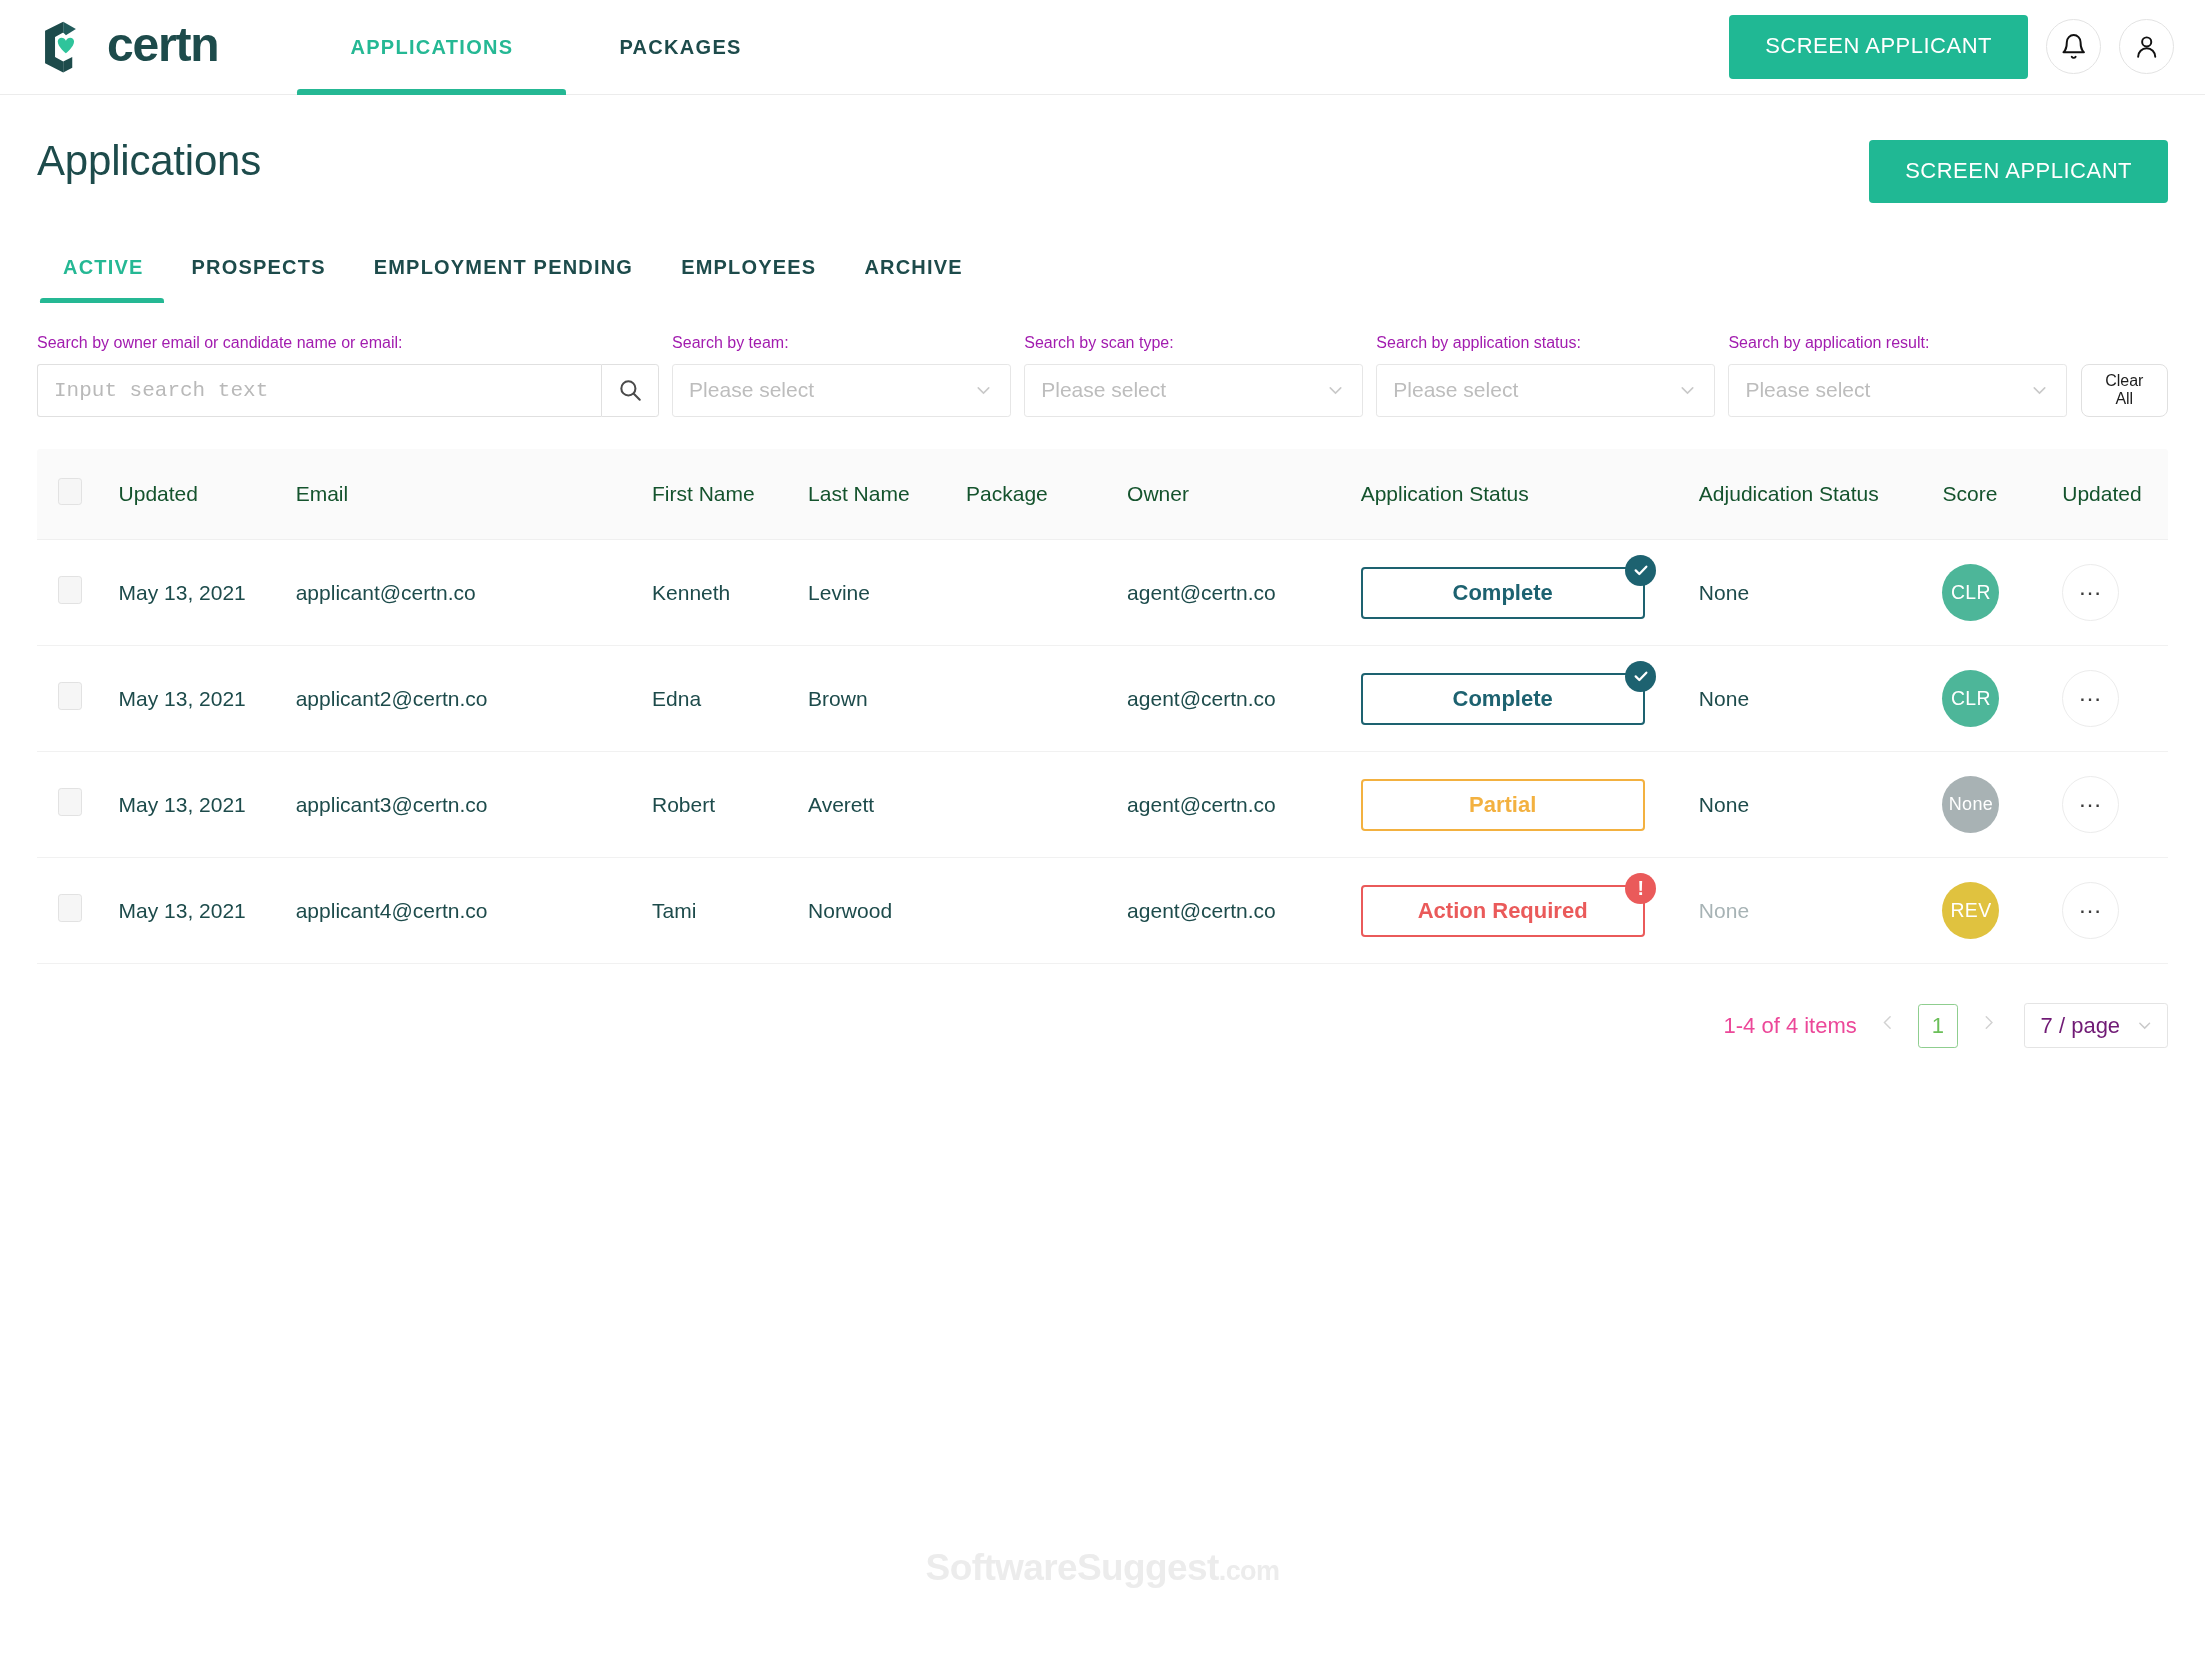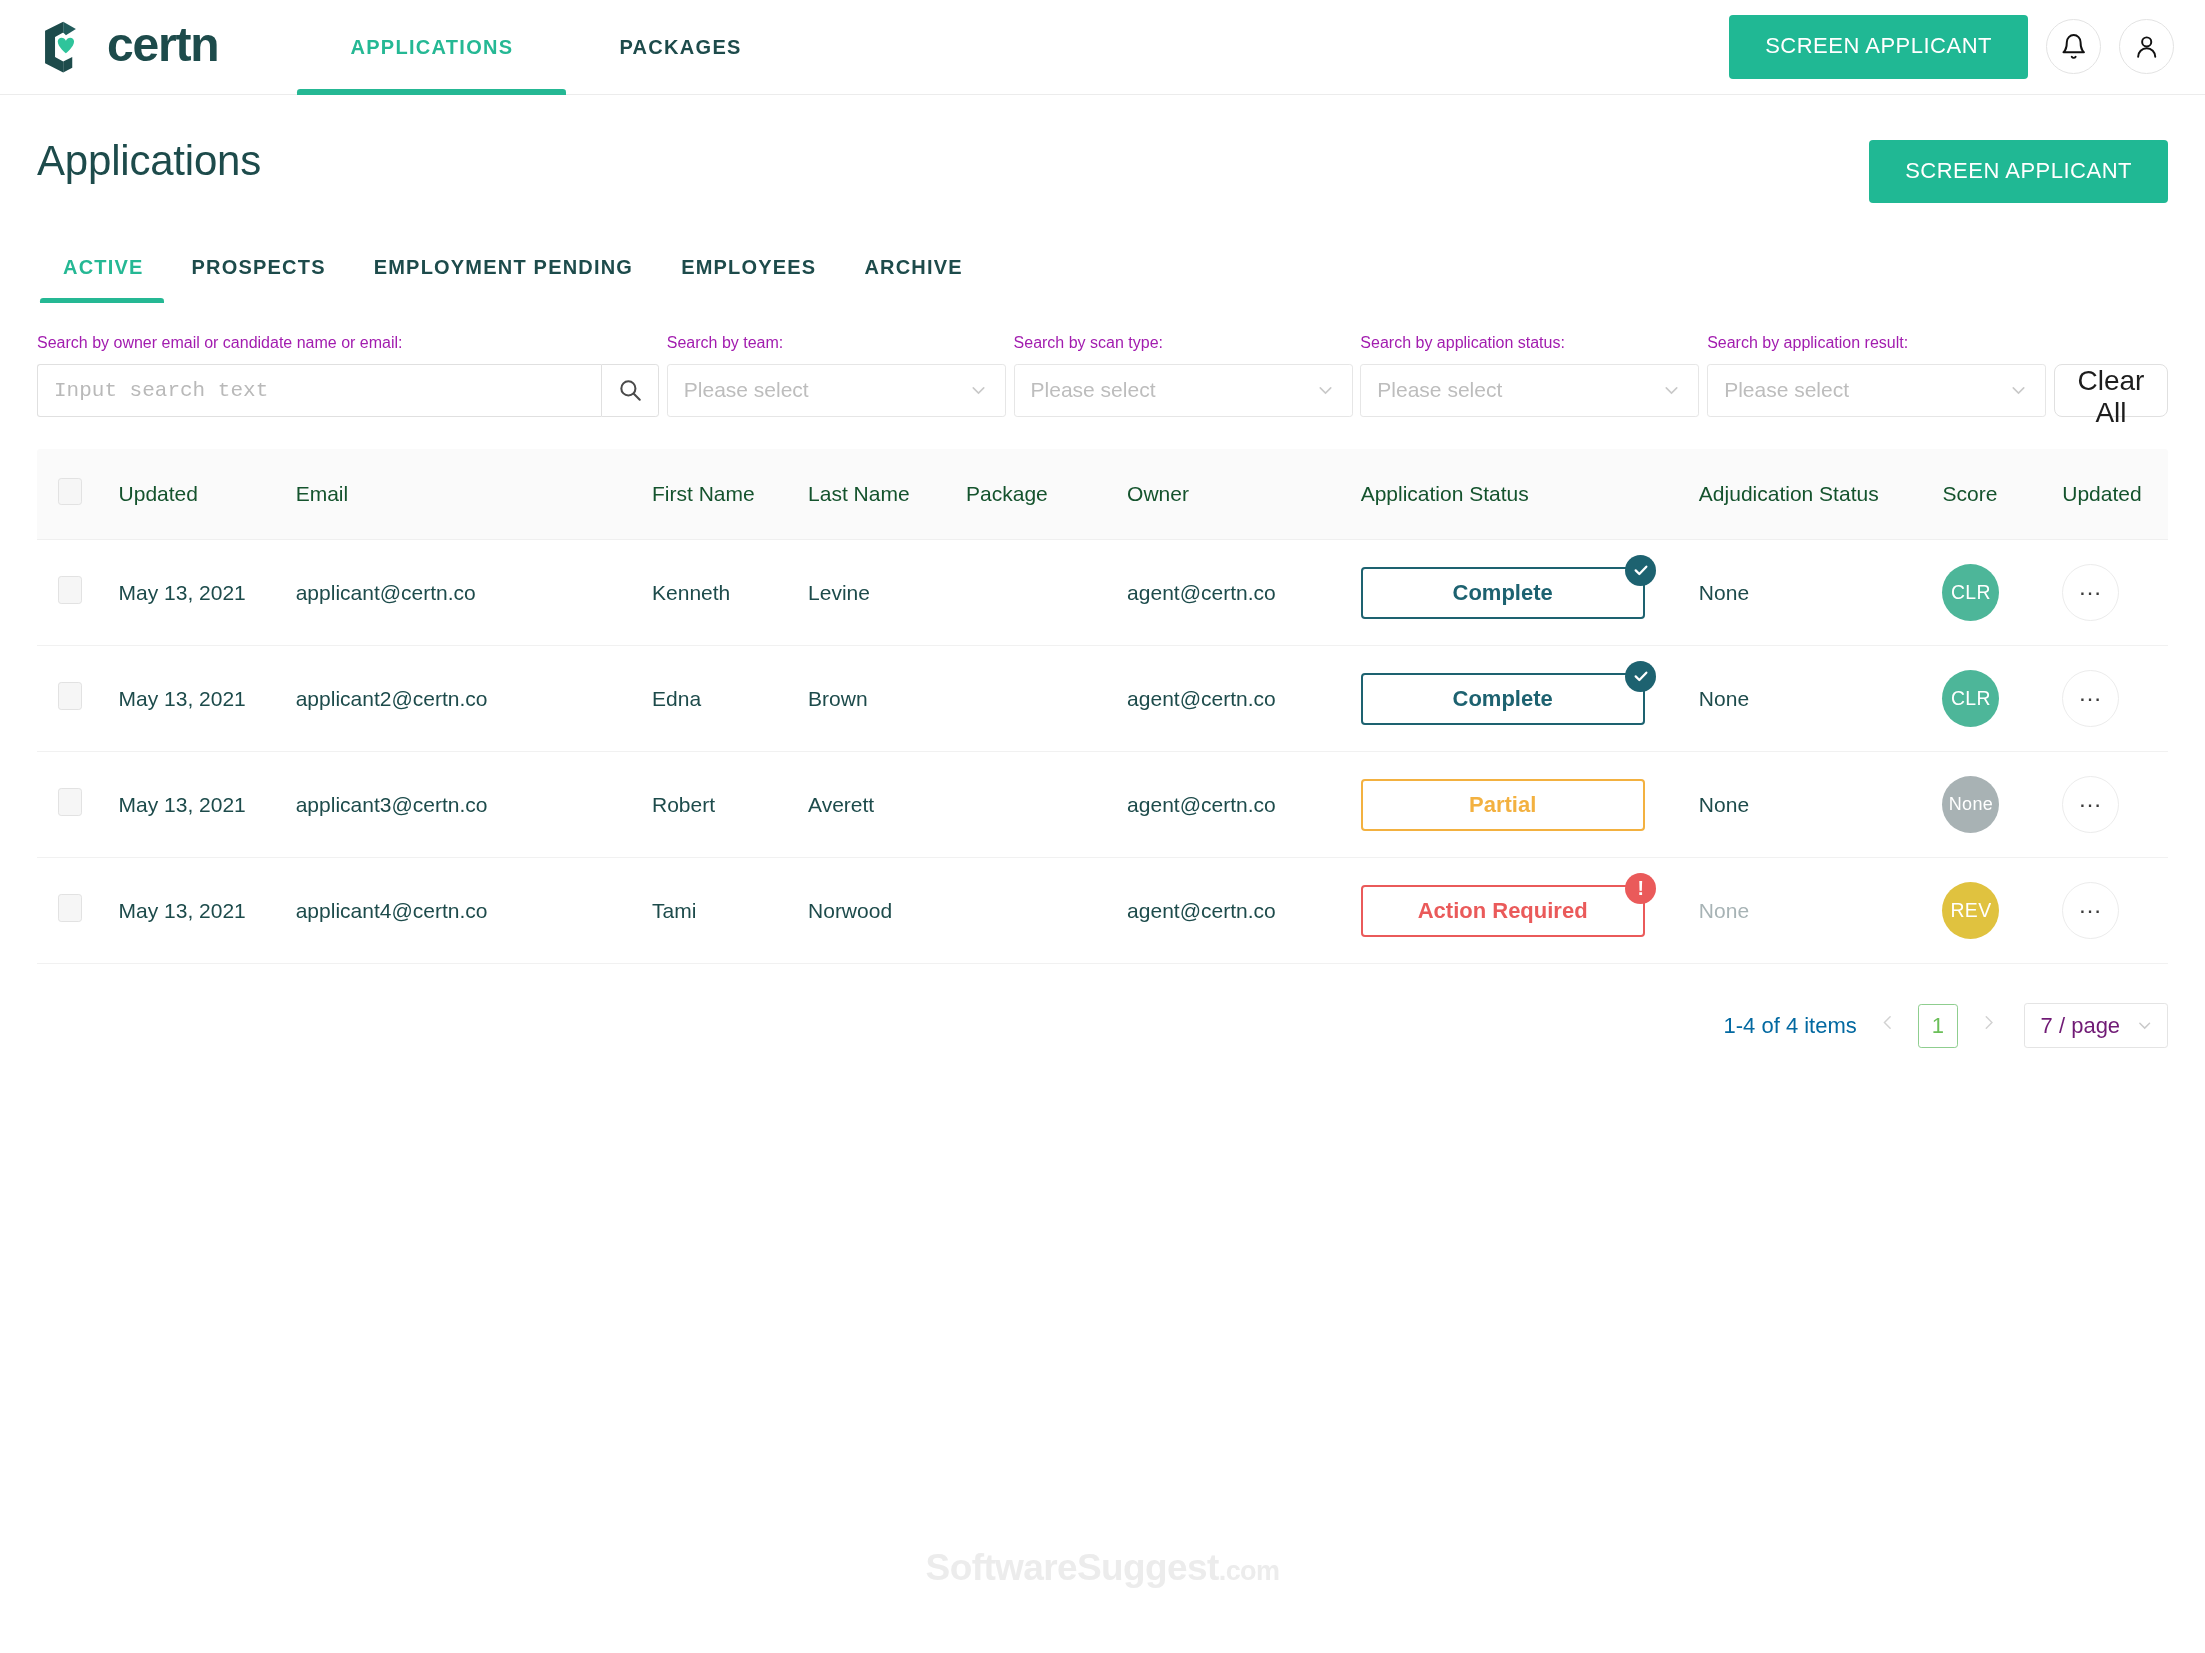--- a/index.html
+++ b/index.html
@@ -198,21 +198,21 @@
     font-size: 21px;
     color: #bdbdbd;
   }
   .select-box .chev { margin-left: auto; }
   .spacer-16 { width: 19.4px; }
   .btn-clear {
     height: 53px;
     border: 0.8px solid #e0e0e0;
     background: #fff;
     border-radius: 8px;
-    font-size: 28px;
+    font-size: 16px;
     color: #1d1d1d;
     padding: 0 22.6px;
     cursor: pointer;
     font-family: "Liberation Sans", sans-serif;
   }
 
   
   .table-wrap { margin: 32px 37px 0 37px; }
   table.appl {
     width: 100%;
@@ -320,21 +320,21 @@
   .muted { color: #a7b3b5 !important; }
 
   
   .pager {
     margin: 39px 37px 0 37px;
     display: flex;
     align-items: center;
     justify-content: flex-end;
     gap: 14.5px;
   }
-  .pager-info { font-size: 22px; color: #0369a1; }
+  .pager-info { font-size: 22px; color: #ec4899; }
   .pager-arrow {
     font-size: 22.6px; color: #cfcfcf;
     width: 32px; text-align: center; cursor: pointer;
     font-family: "Liberation Sans", sans-serif;
   }
   .pager-page {
     width: 40px; height: 44px;
     border: 0.8px solid #8fce8f;
     border-radius: 3.2px;
     color: #6bbf59;

